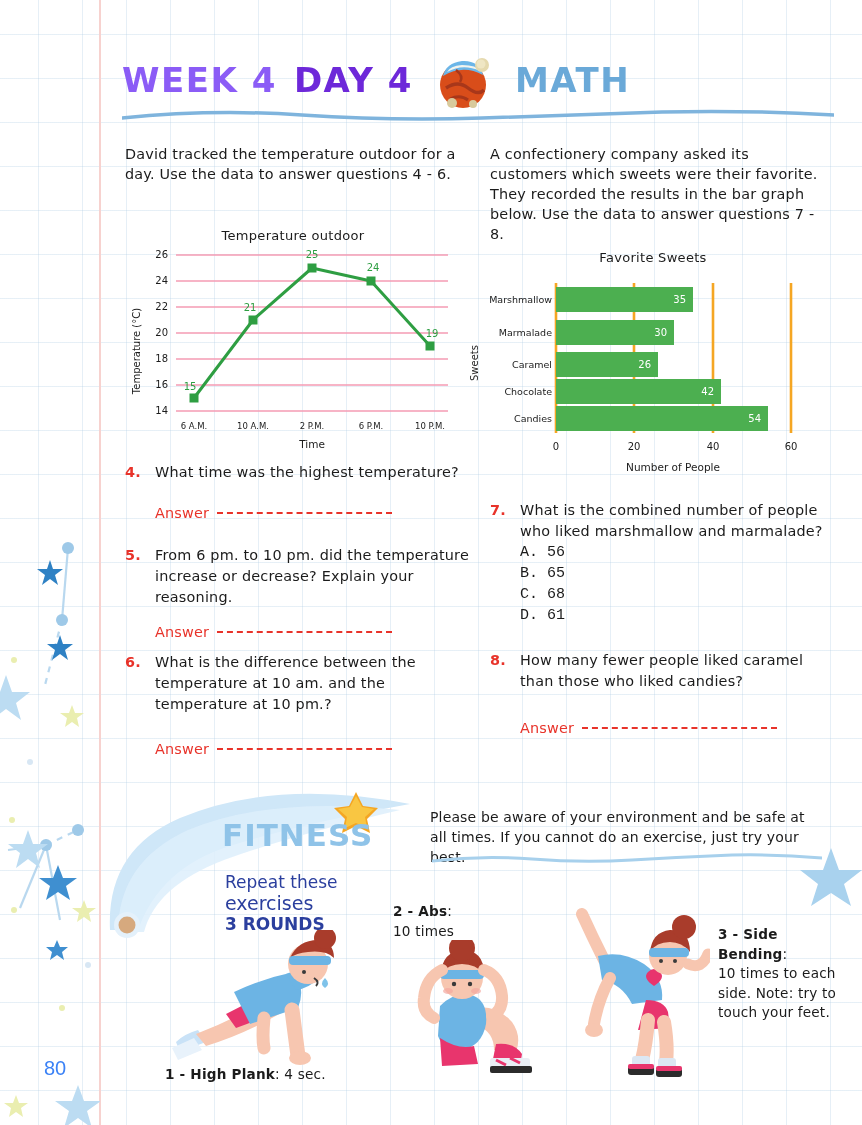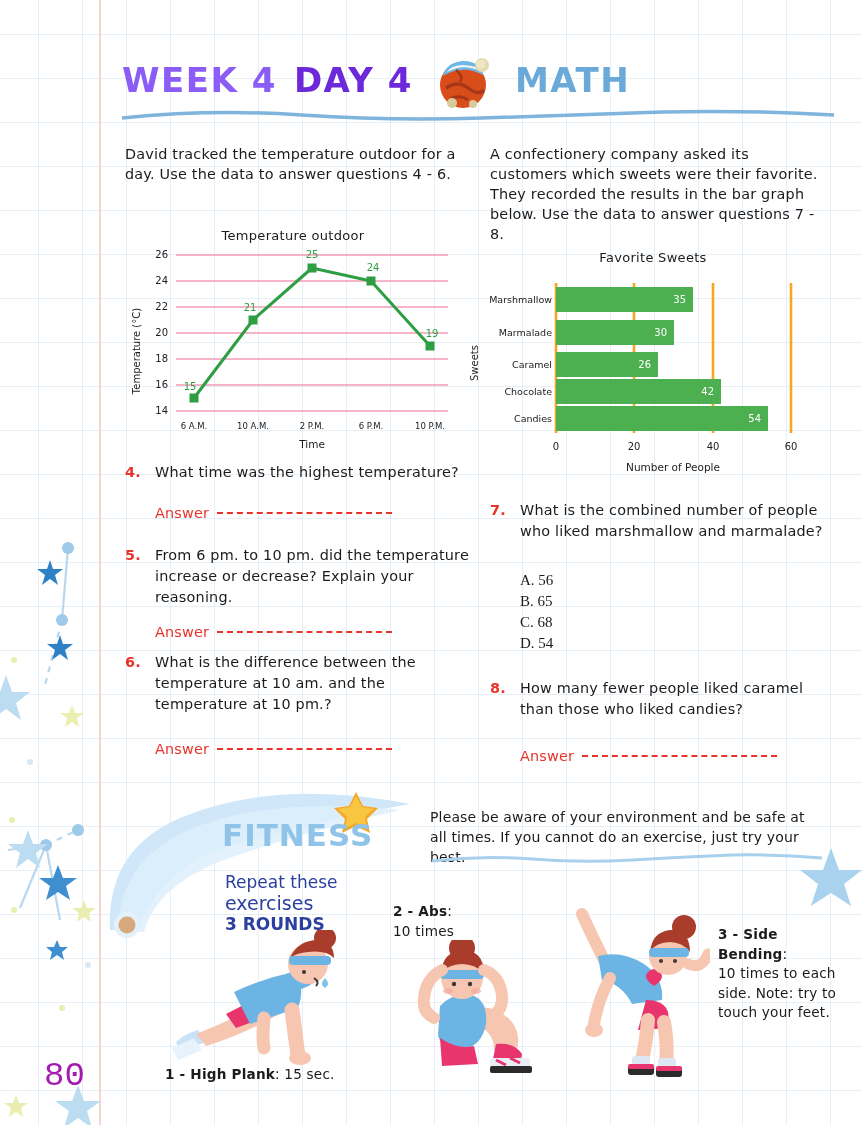--- a/index.html
+++ b/index.html
@@ -103,22 +103,22 @@
     position: absolute;
     left: 0; top: 0;
     color: #e8332a;
     font-weight: bold;
     font-size: 14.4px;
   }
   .q-text { display: block; }
 
   .choices {
     padding-left: 30px;
-    margin-top: 28px;
-    font-family: Liberation Serif, serif;
+    margin-top: 0;
+    font-family: Liberation Mono, monospace;
     font-size: 15px;
     line-height: 21px;
     color: #1b1b1b;
   }
   .choice { display: block; }
 
   .answer-line {
     padding-left: 30px;
     font-family: "DejaVu Sans", sans-serif;
     font-size: 14.4px;
@@ -210,23 +210,23 @@
   #ex3-label { left: 718px; top: 145px; width: 120px; }
 
   #ex1-art { position: absolute; left: 168px; top: 150px; }
   #ex2-art { position: absolute; left: 400px; top: 160px; }
   #ex3-art { position: absolute; left: 560px; top: 128px; }
 
   
   #page-number {
     position: absolute;
     left: 44px; top: 1057px;
-    font-family: Liberation Mono, monospace;
-    font-size: 34px;
-    color: #a21caf;
+    font-family: Liberation Sans, sans-serif;
+    font-size: 20px;
+    color: #3b82f6;
   }
 </style>
 </head>
 <body>
 
 <div id="grid-bg"></div>
 <div id="margin-rule"></div>
 
 <svg id="left-decor" viewBox="0 0 100 625">
   <g stroke="#b9d8ef" stroke-width="2.2" fill="none">
@@ -441,21 +441,21 @@
 <div style="position:absolute; left:490px; top:500px; width:345px;">
 
   <div class="q">
     <span class="q-num">7.</span>
     <span class="q-text">What is the combined number of people who liked marshmallow and marmalade?</span>
   </div>
   <div class="choices">
     <span class="choice">A. 56</span>
     <span class="choice">B. 65</span>
     <span class="choice">C. 68</span>
-    <span class="choice">D. 54</span>
+    <span class="choice">D. 61</span>
   </div>
 
   <div class="q" style="margin-top:24px;">
     <span class="q-num">8.</span>
     <span class="q-text">How many fewer people liked caramel than those who liked candies?</span>
   </div>
   <div class="answer-line" style="margin-top:28px;">
     <span>Answer</span><span class="answer-rule" style="width:195px;"></span>
   </div>
 </div>
@@ -499,21 +499,21 @@
     <circle cx="157" cy="8" r="11" fill="#a93c2b"></circle>
     <rect x="121" y="26" width="42" height="9" rx="4" fill="#6cb4e4"></rect>
     <circle cx="136" cy="42" r="2" fill="#3a3a3a"></circle>
     <path d="M146 48 Q152 52 148 56" stroke="#3a3a3a" stroke-width="2" fill="none"></path>
     <path d="M157 48 q6 6 0 10 q-6 -4 0 -10" fill="#7fc3ea"></path>
     <path d="M124 80 Q128 110 130 126" stroke="#f7c6b0" stroke-width="15" fill="none" stroke-linecap="round"></path>
     <ellipse cx="132" cy="128" rx="11" ry="7" fill="#f7c6b0"></ellipse>
     <path d="M96 88 Q94 108 96 118" stroke="#f7c6b0" stroke-width="13" fill="none" stroke-linecap="round"></path>
   </svg>
   <div class="ex-label" id="ex1-label">
-    <b>1 - High Plank</b><span>: 15 sec.</span>
+    <b>1 - High Plank</b><span>: 4 sec.</span>
   </div>
 
   <div class="ex-label" id="ex2-label">
     <b>2 - Abs</b><span>:</span>
     <div>10 times</div>
   </div>
   <svg id="ex2-art" width="135" height="135" viewBox="0 0 135 135">
     <path d="M74 68 Q96 64 112 82 Q122 96 116 112 L94 110 Q94 92 78 86 Z" fill="#f7c6b0"></path>
     <path d="M96 104 Q114 102 122 114 L120 126 L92 124 Z" fill="#e8356d"></path>
     <rect x="90" y="118" width="40" height="12" rx="3" fill="#e9eef5"></rect>

